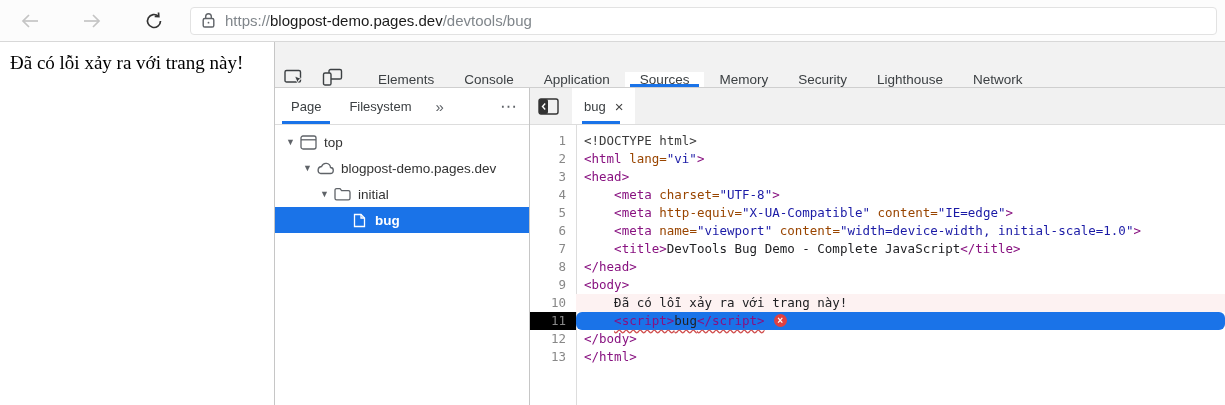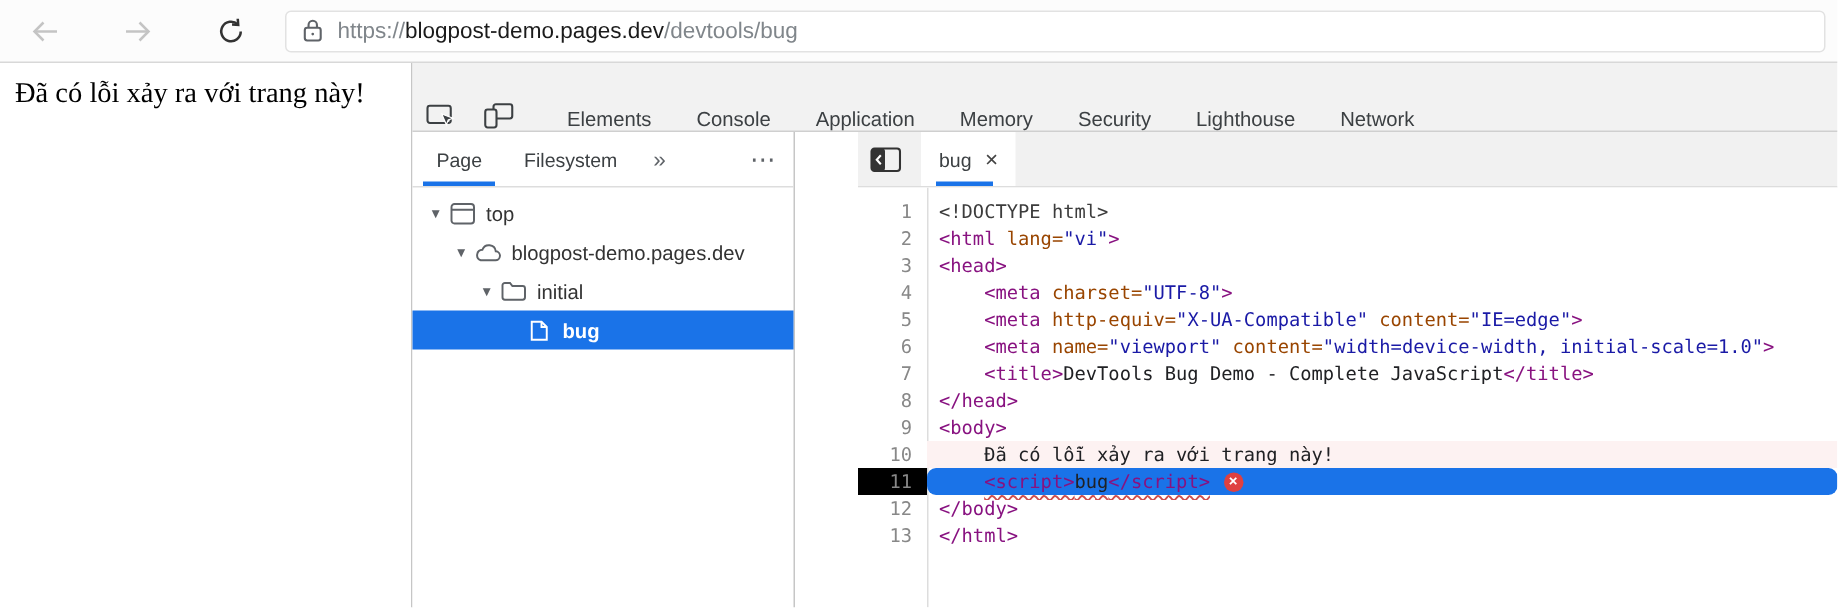--- a/index.html
+++ b/index.html
@@ -31,21 +31,21 @@
   .dt-toolbar { height:46px; flex:0 0 46px; background:#f2f2f2;
     border-bottom:1px solid #cfcfcf; display:flex; align-items:flex-end; }
   .dt-iconbtn { width:38px; display:flex; align-items:center; justify-content:center; }
   .dt-tabs { display:flex; align-items:stretch; margin-left:12px; }
   .dt-tab { padding:0 15px; display:flex; align-items:center; font-size:13.5px;
     color:#3c4043; position:relative; white-space:nowrap; cursor:default; }
   .dt-tab.active { background:#fff; }
   .dt-tab.active::after { content:""; position:absolute; left:5px; right:5px;
     bottom:0; height:3px; background:#1a73e8; }
 
-  .dt-body { flex:1; display:flex; min-height:0;gap:42px; }
+  .dt-body { flex:1; display:flex; min-height:0; }
 
   
   .sidebar { width:255px; flex:0 0 255px; border-right:1px solid #c6c6c6;
     display:flex; flex-direction:column; background:#fff; }
   .sidebar-header { height:37px; flex:0 0 37px; border-bottom:1px solid #ddd;
     display:flex; align-items:center; padding-left:2px; }
   .sb-tab { padding:0 14px; height:100%; display:flex; align-items:center;
     font-size:13px; color:#3c4043; position:relative; }
   .sb-tab.active::after { content:""; position:absolute; left:5px; right:5px;
     bottom:0; height:3px; background:#1a73e8; }
@@ -145,20 +145,21 @@
       <div class="dt-iconbtn">
         <svg width="21" height="19" viewBox="0 0 21 19" fill="none" stroke="#3c4043" stroke-width="1.4">
           <rect x="7" y="1.5" width="12.5" height="9.5" rx="1.6"></rect>
           <rect x="1.5" y="5" width="7.5" height="12" rx="1.6" fill="#f2f2f2"></rect>
         </svg>
       </div>
       <div class="dt-tabs" id="dt-tabs">
           <div class="dt-tab">Elements</div>
           <div class="dt-tab">Console</div>
           <div class="dt-tab">Application</div>
+          <div class="dt-tab active">Sources</div>
           <div class="dt-tab">Memory</div>
           <div class="dt-tab">Security</div>
           <div class="dt-tab">Lighthouse</div>
           <div class="dt-tab">Network</div>
         </div>
     </div>
 
     <div class="dt-body">
 
       <div class="sidebar">

